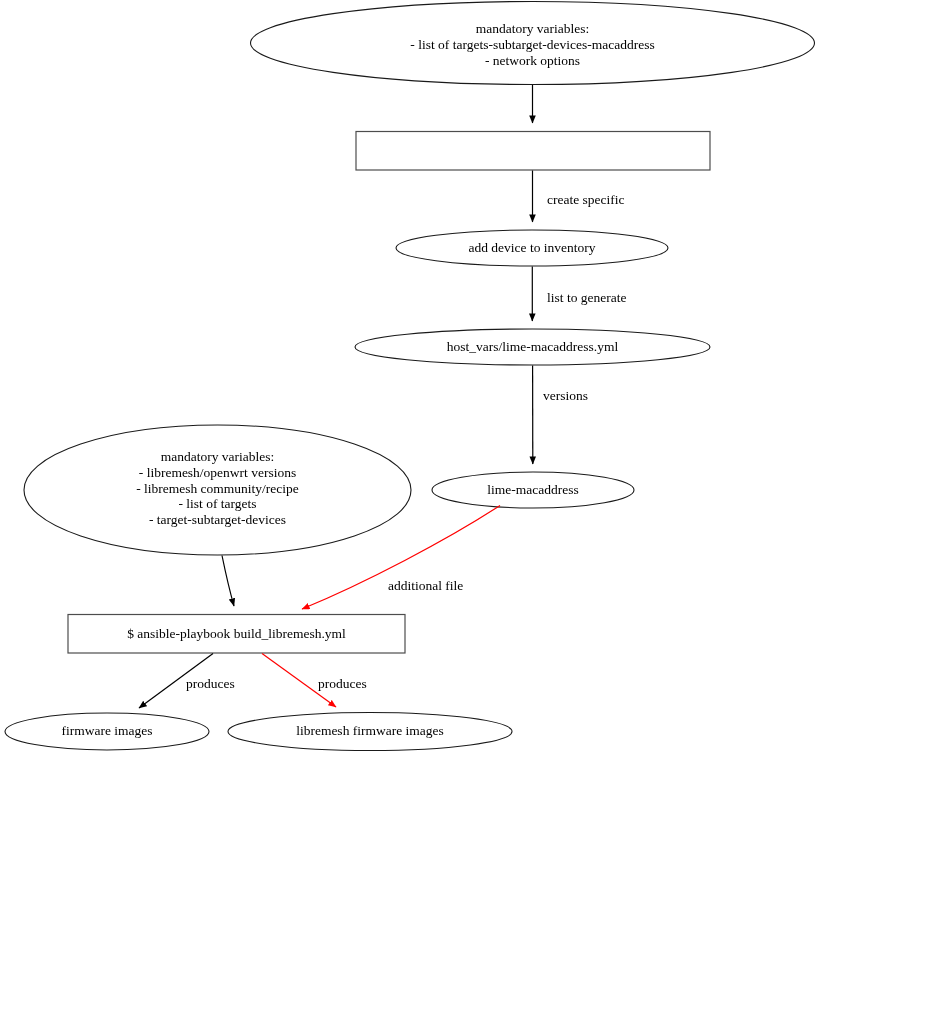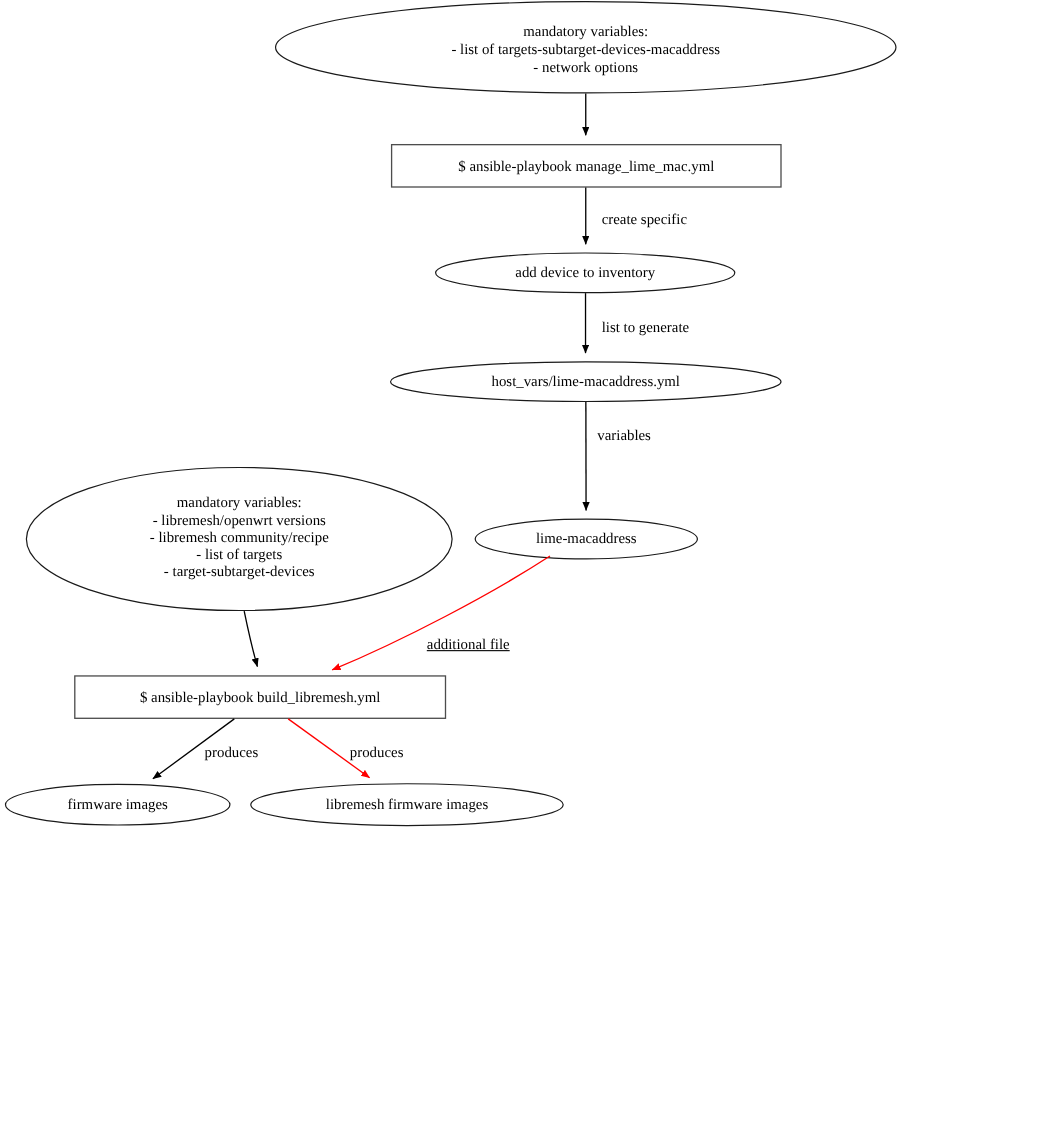--- a/index.html
+++ b/index.html
@@ -112,21 +112,20 @@
 
     <path class="edge-black" d="M213,653.5 L139,708" marker-end="url(#arrow-k)"></path>
 
     <path class="edge-red" d="M262,653.5 L336,707" marker-end="url(#arrow-r)"></path>
   </svg>
 
   <div class="node-label" style="left:250px; top:21px; width:565px;">mandatory variables:
 - list of targets-subtarget-devices-macaddress
 - network options</div>
 
-  <div class="node-label" style="left:356px; top:143px; width:354px;">$ ansible-playbook manage_lime_mac.yml</div>
 
   <div class="node-label" style="left:355px; top:339px; width:355px;">host_vars/lime-macaddress.yml</div>
 
   <div class="node-label" style="left:396px; top:240px; width:272px;">add device to inventory</div>
 
   <div class="node-label" style="left:432px; top:482px; width:202px;">lime-macaddress</div>
 
   <div class="node-label" style="left:24px; top:449px; width:387px;">mandatory variables:
 - libremesh/openwrt versions
 - libremesh community/recipe
@@ -136,21 +135,21 @@
   <div class="node-label" style="left:68px; top:626px; width:337px;">$ ansible-playbook build_libremesh.yml</div>
 
   <div class="node-label" style="left:5px; top:723px; width:204px;">firmware images</div>
 
   <div class="node-label" style="left:228px; top:723px; width:284px;">libremesh firmware images</div>
 
   <div class="edge-label" style="left:547px; top:192px;">create specific</div>
 
   <div class="edge-label" style="left:547px; top:290px;">list to generate</div>
 
-  <div class="edge-label" style="left:543px; top:388px;">variables</div>
+  <div class="edge-label" style="left:543px; top:388px;">versions</div>
 
-  <div class="edge-label" style="left:388px; top:578px;text-decoration:underline;">additional file</div>
+  <div class="edge-label" style="left:388px; top:578px;">additional file</div>
 
   <div class="edge-label" style="left:186px; top:676px;">produces</div>
 
   <div class="edge-label" style="left:318px; top:676px;">produces</div>
 
 </div>
 
 </body></html>

